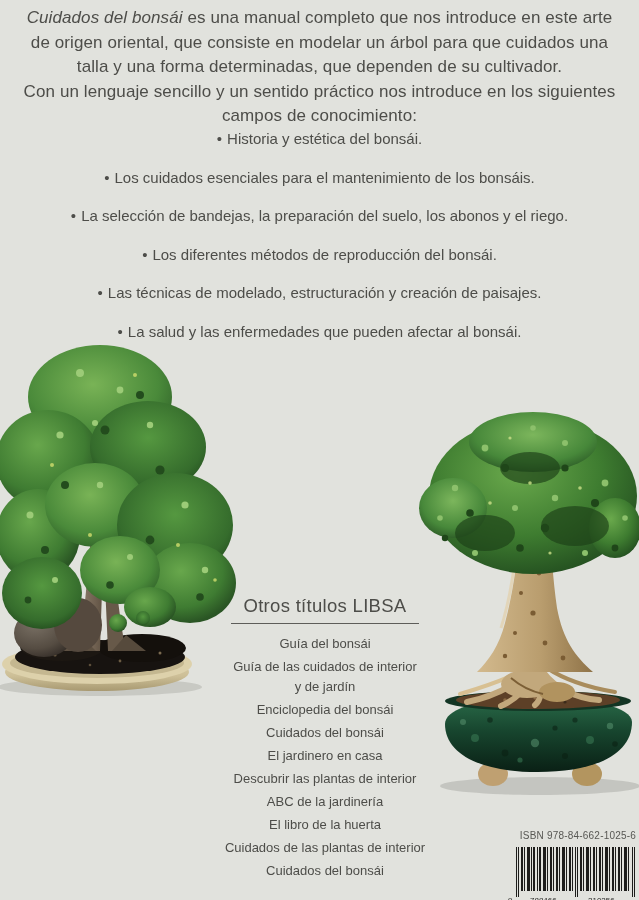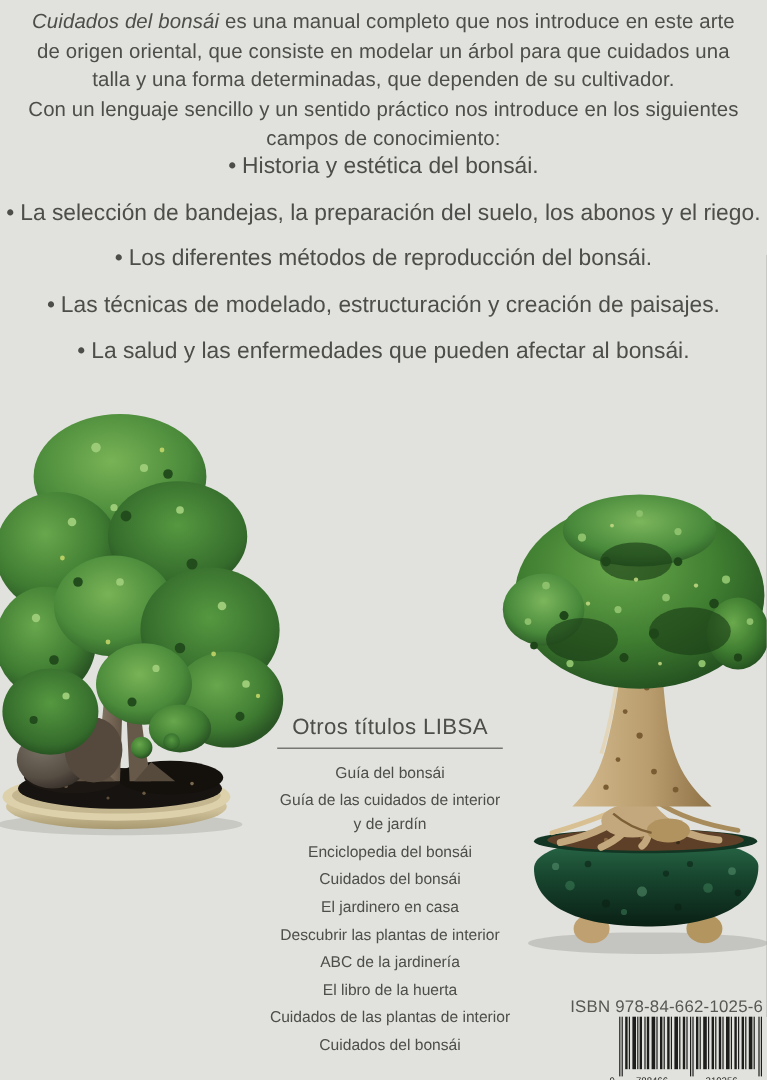--- a/index.html
+++ b/index.html
@@ -5,50 +5,51 @@
   html,body{margin:0;padding:0;background:#9a9a96;}
   .cover{
     position:relative;width:639px;height:900px;overflow:hidden;
     background:#e1e2dd;
     font-family:"Liberation Sans",sans-serif;color:#4d4d49;
   }
   .intro{position:absolute;top:6px;left:0;width:100%;text-align:center;
          font-size:17px;line-height:24.5px;letter-spacing:.1px;}
   .intro .book-title{font-style:italic;}
   .bullets{position:absolute;top:129px;left:0;width:100%;text-align:center;
-           font-size:19px;line-height:19px;}
+           font-size:15px;line-height:19px;}
   .bullet-item{margin-bottom:19.5px;}
   .bullet-mark{margin-right:5px;}
   .tree{position:absolute;}
   .tree-left{left:0;top:335px;}
   .tree-right{left:415px;top:408px;}
   .titles{position:absolute;top:583px;left:182px;width:286px;text-align:center;}
   .titles-heading{display:inline-block;font-size:18.5px;letter-spacing:.3px;
                   padding:0 12px 6px;border-bottom:1.5px solid #5d5d59;margin-top:12px;}
   .titles-list{margin-top:10px;font-size:13px;line-height:20px;}
   .title-item{margin-bottom:3px;white-space:pre-line;}
-  .isbn{position:absolute;top:830px;right:3px;font-size:14px;
+  .isbn{position:absolute;top:830px;right:3px;font-size:10px;
         letter-spacing:.2px;color:#575753;}
   .barcode{position:absolute;top:847px;left:506px;width:132px;height:53px;}
 </style>
 </head>
 <body>
 
 <div class="cover">
 
   <div class="intro">
     <div><span class="book-title">Cuidados del bonsái</span><span> es una manual completo que nos introduce en este arte</span></div>
     <div>de origen oriental, que consiste en modelar un árbol para que cuidados una</div>
     <div>talla y una forma determinadas, que dependen de su cultivador.</div>
     <div>Con un lenguaje sencillo y un sentido práctico nos introduce en los siguientes</div>
     <div>campos de conocimiento:</div>
   </div>
 
   <div class="bullets">
     <div class="bullet-item"><span class="bullet-mark">•</span><span>Historia y estética del bonsái.</span></div>
+    <div class="bullet-item"><span class="bullet-mark">•</span><span>Los cuidados esenciales para el mantenimiento de los bonsáis.</span></div>
     <div class="bullet-item"><span class="bullet-mark">•</span><span>La selección de bandejas, la preparación del suelo, los abonos y el riego.</span></div>
     <div class="bullet-item"><span class="bullet-mark">•</span><span>Los diferentes métodos de reproducción del bonsái.</span></div>
     <div class="bullet-item"><span class="bullet-mark">•</span><span>Las técnicas de modelado, estructuración y creación de paisajes.</span></div>
     <div class="bullet-item"><span class="bullet-mark">•</span><span>La salud y las enfermedades que pueden afectar al bonsái.</span></div>
   </div>
 
   <svg class="tree tree-left" width="240" height="370" viewBox="0 0 240 370" aria-hidden="true">
     <defs>
       <radialGradient id="gL1" cx="45%" cy="38%" r="65%">
         <stop offset="0%" stop-color="#79b356"></stop>

